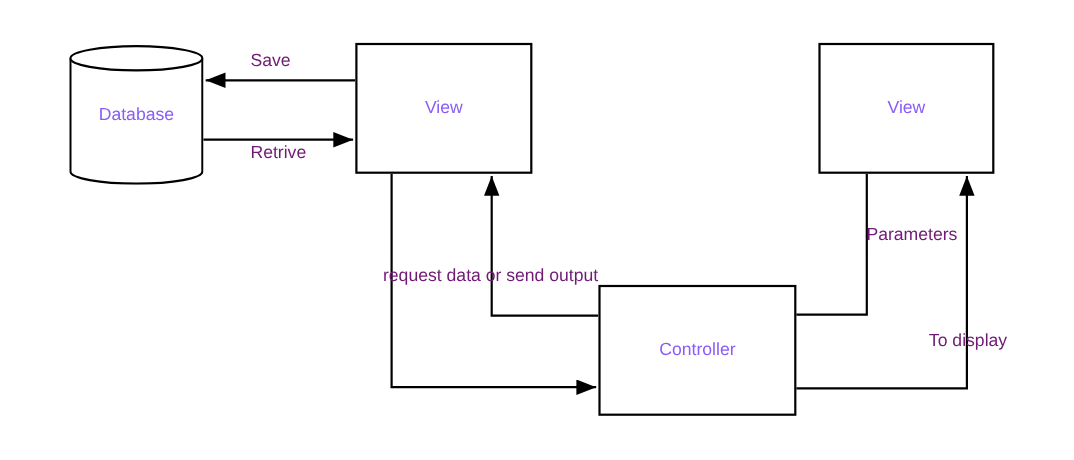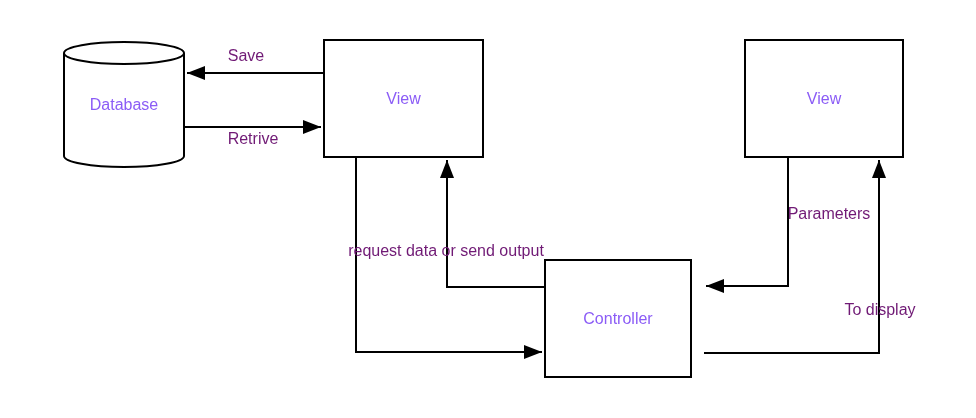--- a/index.html
+++ b/index.html
@@ -76,21 +76,21 @@
   </div>
 
   <div class="node rect" style="left:323px; top:39px; width:161px; height:119px;">
     <span class="node-label">View</span>
   </div>
 
   <div class="node rect" style="left:744px; top:39px; width:160px; height:119px;">
     <span class="node-label">View</span>
   </div>
 
-  <div class="node rect" style="left:544px; top:259px; width:148px; height:119px;">
+  <div class="node rect" style="left:544px; top:259px; width:180px; height:119px;">
     <span class="node-label">Controller</span>
   </div>
 
   <div class="edge-label" style="left:246px; top:56px;">Save</div>
   <div class="edge-label" style="left:253px; top:139px;">Retrive</div>
   <div class="edge-label" style="left:446px; top:226px;margin-top:25px;">request data or send output</div>
   <div class="edge-label" style="left:789px; top:214px;margin-left:40px;">Parameters</div>
   <div class="edge-label" style="left:880px; top:310px;">To display</div>
 
 </div>

